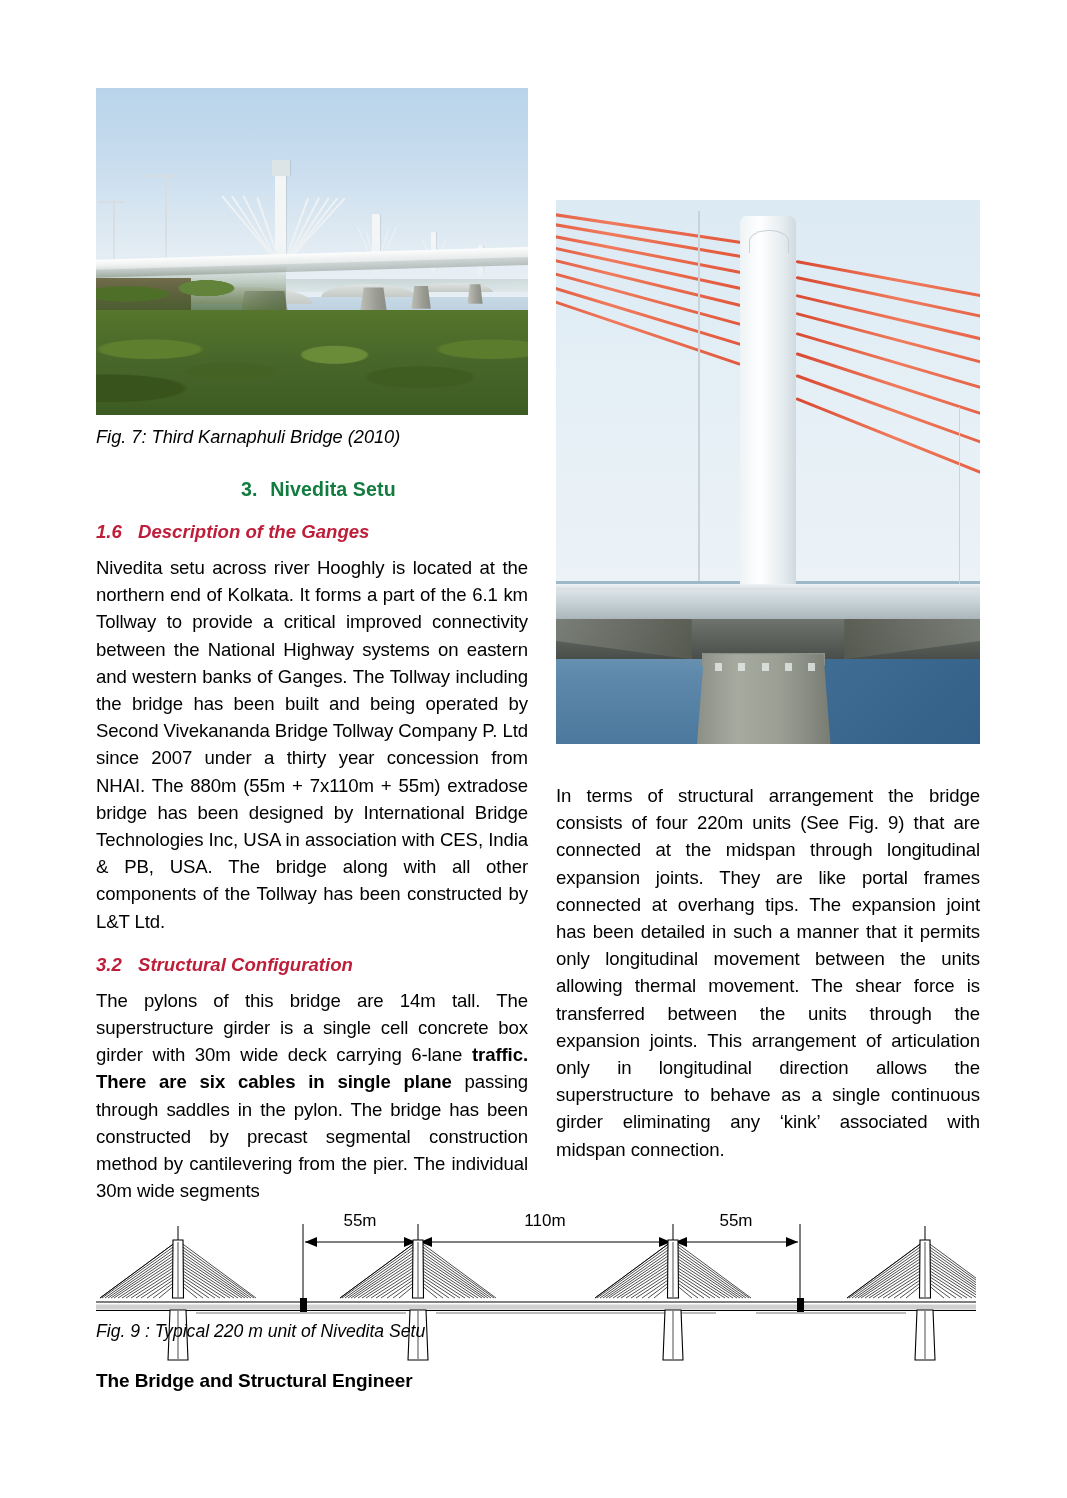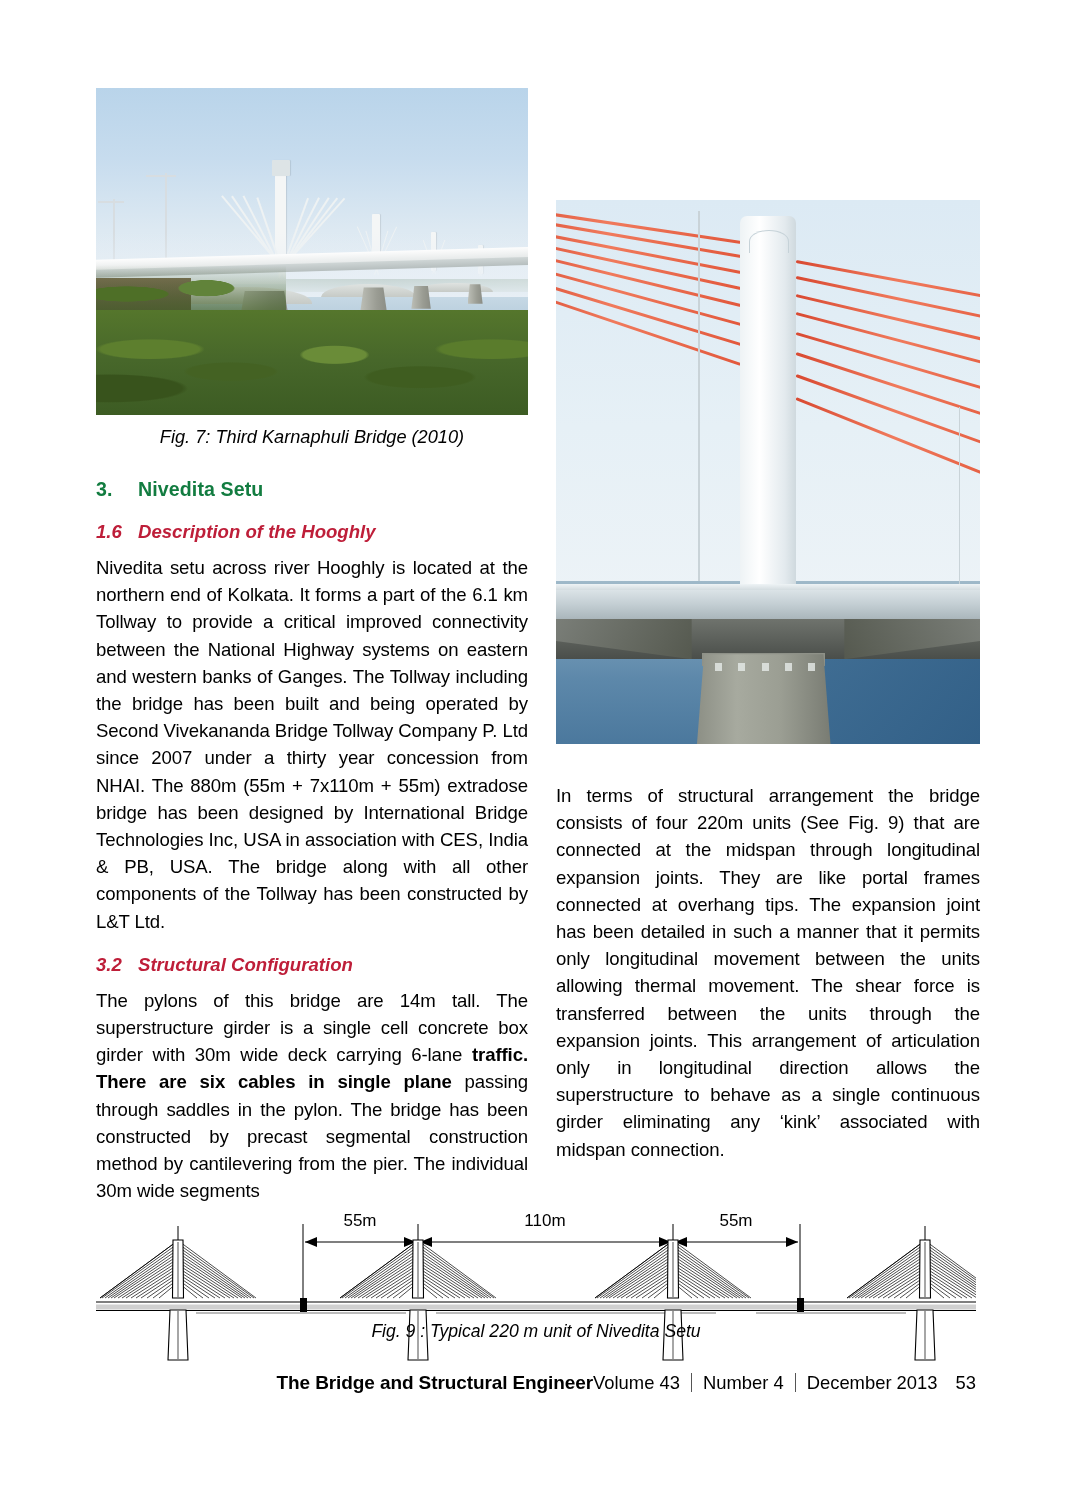--- a/index.html
+++ b/index.html
@@ -13,27 +13,27 @@
   
   .col-left{position:absolute;left:96px;top:88px;width:432px;}
   .col-right{position:absolute;left:556px;top:88px;width:424px;}
 
   p.body{
     font-size:18.6px;line-height:27.2px;text-align:justify;
     margin:0 0 0 0;letter-spacing:-0.1px;
   }
 
   .cap{
-    font-size:18.2px;font-style:italic;text-align:center;
+    font-size:18.2px;font-style:italic;text-align:left;
     line-height:26px;margin:0;
   }
 
   h2.sec{
     font-size:19.6px;font-weight:bold;color:#127c40;
-    margin:0;line-height:26px;letter-spacing:0.1px;
+    margin:0;line-height:26px;letter-spacing:0.1px;text-align:center;
   }
   h2.sec .num{display:inline-block;width:42px;}
   h3.sub{
     font-size:18.6px;font-style:italic;font-weight:bold;color:#be1e39;
     margin:0;line-height:26px;
   }
   h3.sub .num{display:inline-block;width:42px;}
 
   .spacer-lg{height:26px;}
   .spacer-md{height:17px;}
@@ -172,21 +172,21 @@
   .fig9{
     position:absolute;left:96px;top:1204px;width:880px;height:160px;
   }
   .fig9 svg{display:block;}
   .fig9cap{position:absolute;left:96px;top:1318px;width:880px;text-align:center;}
   .fig9cap .cap{font-size:17.6px;}
 
   
   .footer{
     position:absolute;left:96px;top:1370px;width:880px;
-    display:flex;justify-content:flex-end;align-items:baseline;
+    display:flex;justify-content:flex-start;align-items:baseline;
   }
   .footer-left{font-size:19px;font-weight:bold;letter-spacing:-0.1px;}
   .footer-right{font-size:18.4px;display:flex;align-items:baseline;gap:0;}
   .footer-right .sep{
     display:inline-block;width:1px;height:19px;background:#555;
     margin:0 11px;position:relative;top:3px;
   }
   .footer-right .pg{margin-left:18px;}
 </style>
 </head>
@@ -296,21 +296,21 @@
     <div class="p8-dot" style="left:48.5%;top:85.2%;"></div>
     <div class="p8-dot" style="left:54%;top:85.2%;"></div>
     <div class="p8-dot" style="left:59.5%;top:85.2%;"></div>
   </div>
 
   <div class="col-left" style="top:424px;">
     <p class="cap">Fig. 7: Third Karnaphuli Bridge (2010)</p>
     <div class="spacer-lg"></div>
     <h2 class="sec"><span class="num">3.</span><span>Nivedita Setu</span></h2>
     <div class="spacer-md"></div>
-    <h3 class="sub"><span class="num">1.6</span><span>Description of the Hooghly</span></h3>
+    <h3 class="sub"><span class="num">1.6</span><span>Description of the Ganges</span></h3>
     <div class="spacer-sm"></div>
     <p class="body">Nivedita setu across river Hooghly is located at the northern end of Kolkata. It forms a part of the 6.1 km Tollway to provide a critical improved connectivity between the National Highway systems on eastern and western banks of Ganges. The Tollway including the bridge has been built and being operated by Second Vivekananda Bridge Tollway Company P. Ltd since 2007 under a thirty year concession from NHAI. The 880m (55m + 7x110m + 55m) extradose bridge has been designed by International Bridge Technologies Inc, USA in association with CES, India &amp; PB, USA. The bridge along with all other components of the Tollway has been constructed by L&amp;T Ltd.</p>
     <div class="spacer-md"></div>
     <h3 class="sub"><span class="num">3.2</span><span>Structural Configuration</span></h3>
     <div class="spacer-sm"></div>
     <p class="body"><span>The pylons of this bridge are 14m tall. The superstructure girder is a single cell concrete box girder with 30m wide deck carrying 6-lane </span><span class="bolder">traffic. There are six cables in single plane</span><span> passing through saddles in the pylon. The bridge has been constructed by precast segmental construction method by cantilevering from the pier. The individual 30m wide segments</span></p>
   </div>
 
 
   <div class="col-right" style="top:756px;">
@@ -435,23 +435,15 @@
       <rect x="701" y="94" width="7" height="14" fill="#000"></rect>
     </svg>
   </div>
 
   <div class="fig9cap">
     <p class="cap">Fig. 9 : Typical 220 m unit of Nivedita Setu</p>
   </div>
 
   <div class="footer">
     <div class="footer-left">The Bridge and Structural Engineer</div>
-    <div class="footer-right">
-      <span>Volume 43</span>
-      <span class="sep"></span>
-      <span>Number 4</span>
-      <span class="sep"></span>
-      <span>December 2013</span>
-      <span class="pg">53</span>
-    </div>
   </div>
 
 </div>
 
 </body></html>

